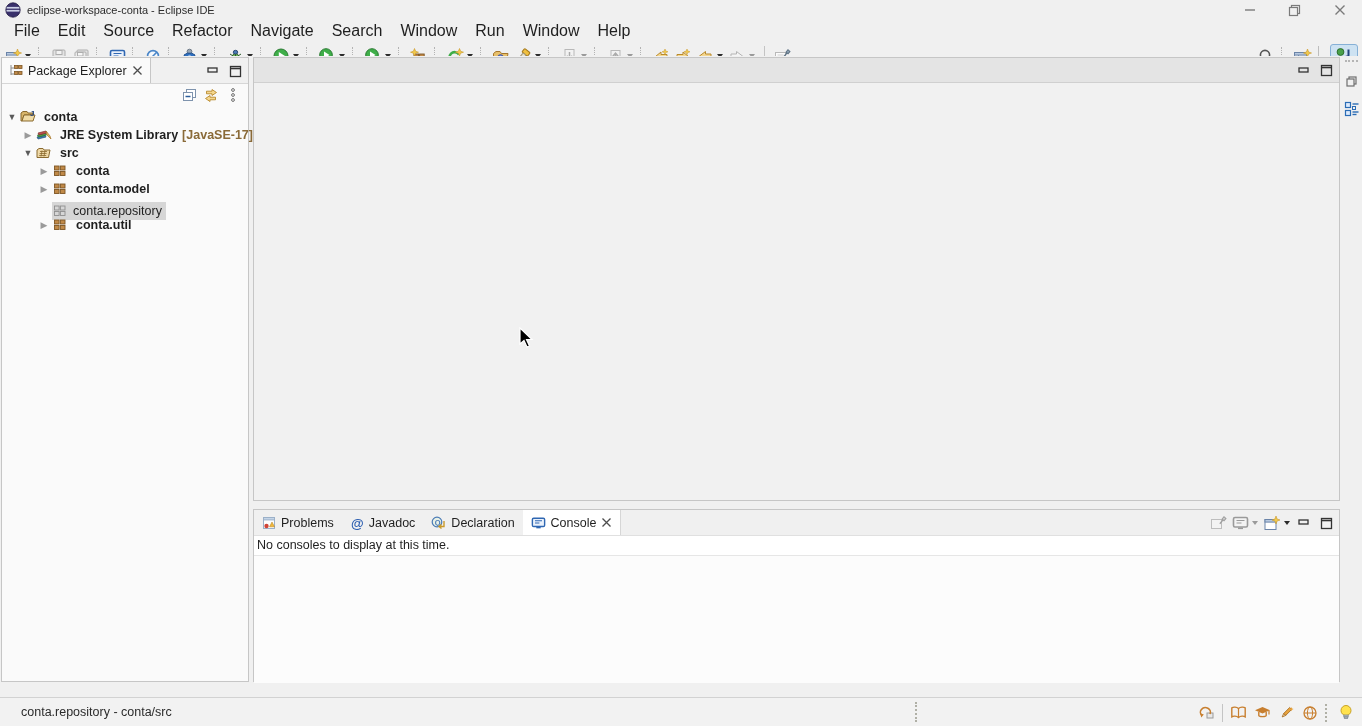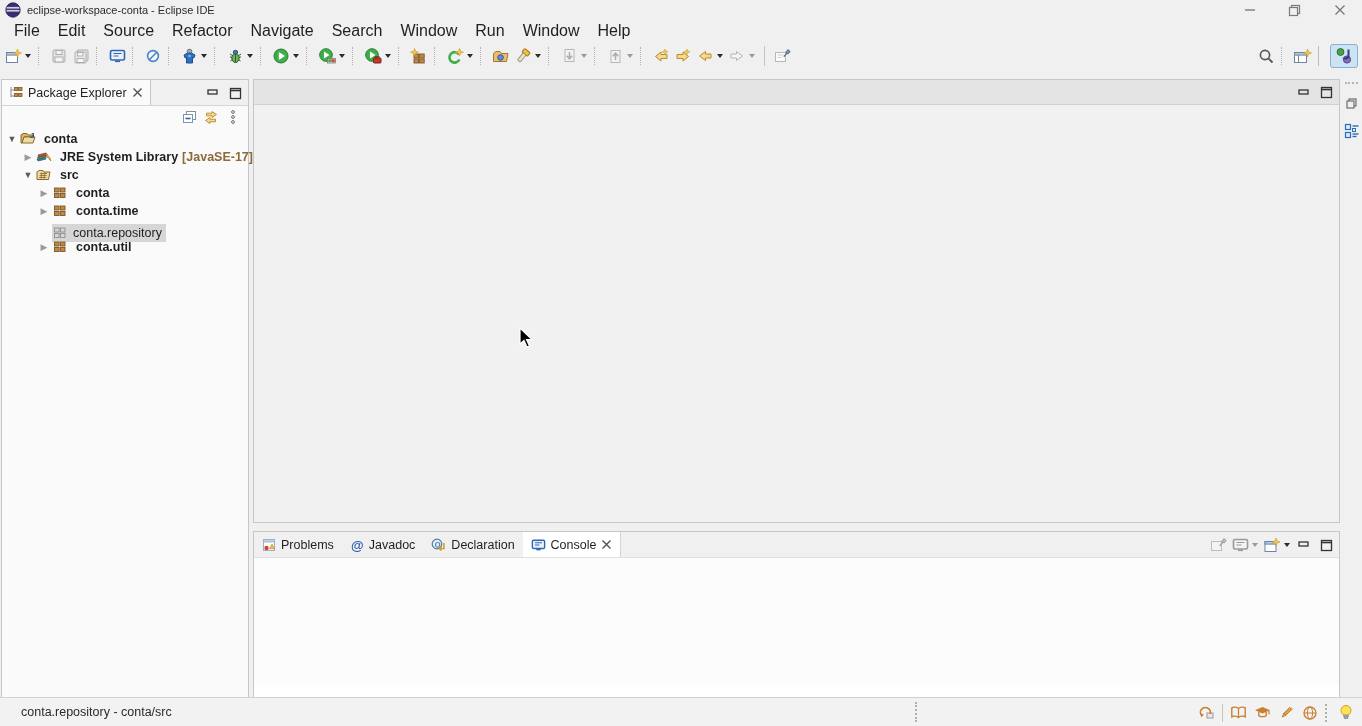--- a/index.html
+++ b/index.html
@@ -22,21 +22,21 @@
   .tbtn { height:24px; min-width:22px; padding:0 1px; display:flex; align-items:center; justify-content:center; border-radius:2px; }
   .tbtn svg { display:block; }
   .caret { width:0; height:0; border-left:3.5px solid transparent; border-right:3.5px solid transparent; border-top:4px solid #2b2b2b; margin:0 3px 0 1px; }
   .caret.dis { border-top-color:#9a9a9a; }
   .tsep { width:7px; height:18px; border-left:1px dotted #b3b3b3; margin:0 3px 0 4px; }
   .toolbar-right { position:absolute; right:4px; top:42px; height:28px; display:flex; align-items:center; }
   .persp-java { display:flex; align-items:center; height:24px; padding:2px 4px; background:#cde2f2; border:1px solid #86b0d6; border-radius:3px; margin-left:6px; }
   .vline { width:1px; height:20px; background:#bdbdbd; margin:0 5px; }
 
   
-  .workbench { position:absolute; left:0; top:78px; width:1362px; height:627px; background:#f0f0f0; }
+  .workbench { position:absolute; left:0; top:56px; width:1362px; height:627px; background:#f0f0f0; }
 
   
   .left-panel { position:absolute; left:1px; top:1px; width:248px; height:625px; background:#fafafa; border:1px solid #c6c6c6; }
   .view-header { height:26px; background:#f0f0f0; border-bottom:1px solid #d6d6d6; position:relative; display:flex; }
   .view-tab { display:flex; align-items:center; gap:5px; background:#fafafa; border-right:1px solid #c6c6c6; padding:0 7px 0 6px; font-size:12.5px; }
   .view-header-btns { position:absolute; right:2px; top:0; height:26px; display:flex; align-items:center; }
   .hbtn { width:22px; height:22px; display:flex; align-items:center; justify-content:center; }
   .view-toolbar { height:22px; display:flex; align-items:center; justify-content:flex-end; padding-right:4px; background:#fafafa; }
 
   .tree { padding-top:2px; font-size:12.5px; }
@@ -469,21 +469,21 @@
         <span class="twisty collapsed">▶</span>
         <svg class="tree-icon" viewBox="0 0 16 16">
           <g fill="#c08948" stroke="#7d5624" stroke-width="0.9">
             <rect x="2.5" y="3" width="4.6" height="4"></rect>
               <rect x="8.4" y="3" width="4.6" height="4"></rect>
             <rect x="2.5" y="8.5" width="4.6" height="4"></rect>
               <rect x="8.4" y="8.5" width="4.6" height="4"></rect>
           </g>
         </svg>
         <span class="tree-label-wrap">
-            <span>conta.time</span>
+            <span>conta.model</span>
           </span>
       </div>
 
       <div class="tree-row selected" style="padding-left:34px;">
         <span class="twisty"></span>
         <span class="sel-block">
           <svg class="tree-icon" viewBox="0 0 16 16">
             <g fill="none" stroke="#8f8f8f" stroke-width="0.9">
               <rect x="2.5" y="3" width="4.6" height="4"></rect>
                 <rect x="8.4" y="3" width="4.6" height="4"></rect>
@@ -601,20 +601,21 @@
             </svg>
         </div>
         <div class="hbtn">
           <svg width="13" height="13" viewBox="0 0 13 13">
               <rect x="1.5" y="1.5" width="10" height="10" fill="none" stroke="#333" stroke-width="1.3"></rect>
               <line x1="1.5" y1="3.5" x2="11.5" y2="3.5" stroke="#333" stroke-width="1.6"></line>
             </svg>
         </div>
       </div>
     </div>
+    <div class="console-msg">No consoles to display at this time.</div>
     <div style="height:127px;background:#fcfcfc;"></div>
   </div>
 
   <div class="right-strip">
     <div class="strip-grip"></div>
     <div class="strip-btn">
       <svg width="13" height="13" viewBox="0 0 13 13">
         <rect x="4" y="2" width="7" height="7" fill="none" stroke="#6e6e6e" stroke-width="1.2"></rect>
         <rect x="2" y="4" width="7" height="7" fill="#f0f0f0" stroke="#6e6e6e" stroke-width="1.2"></rect>
       </svg>

